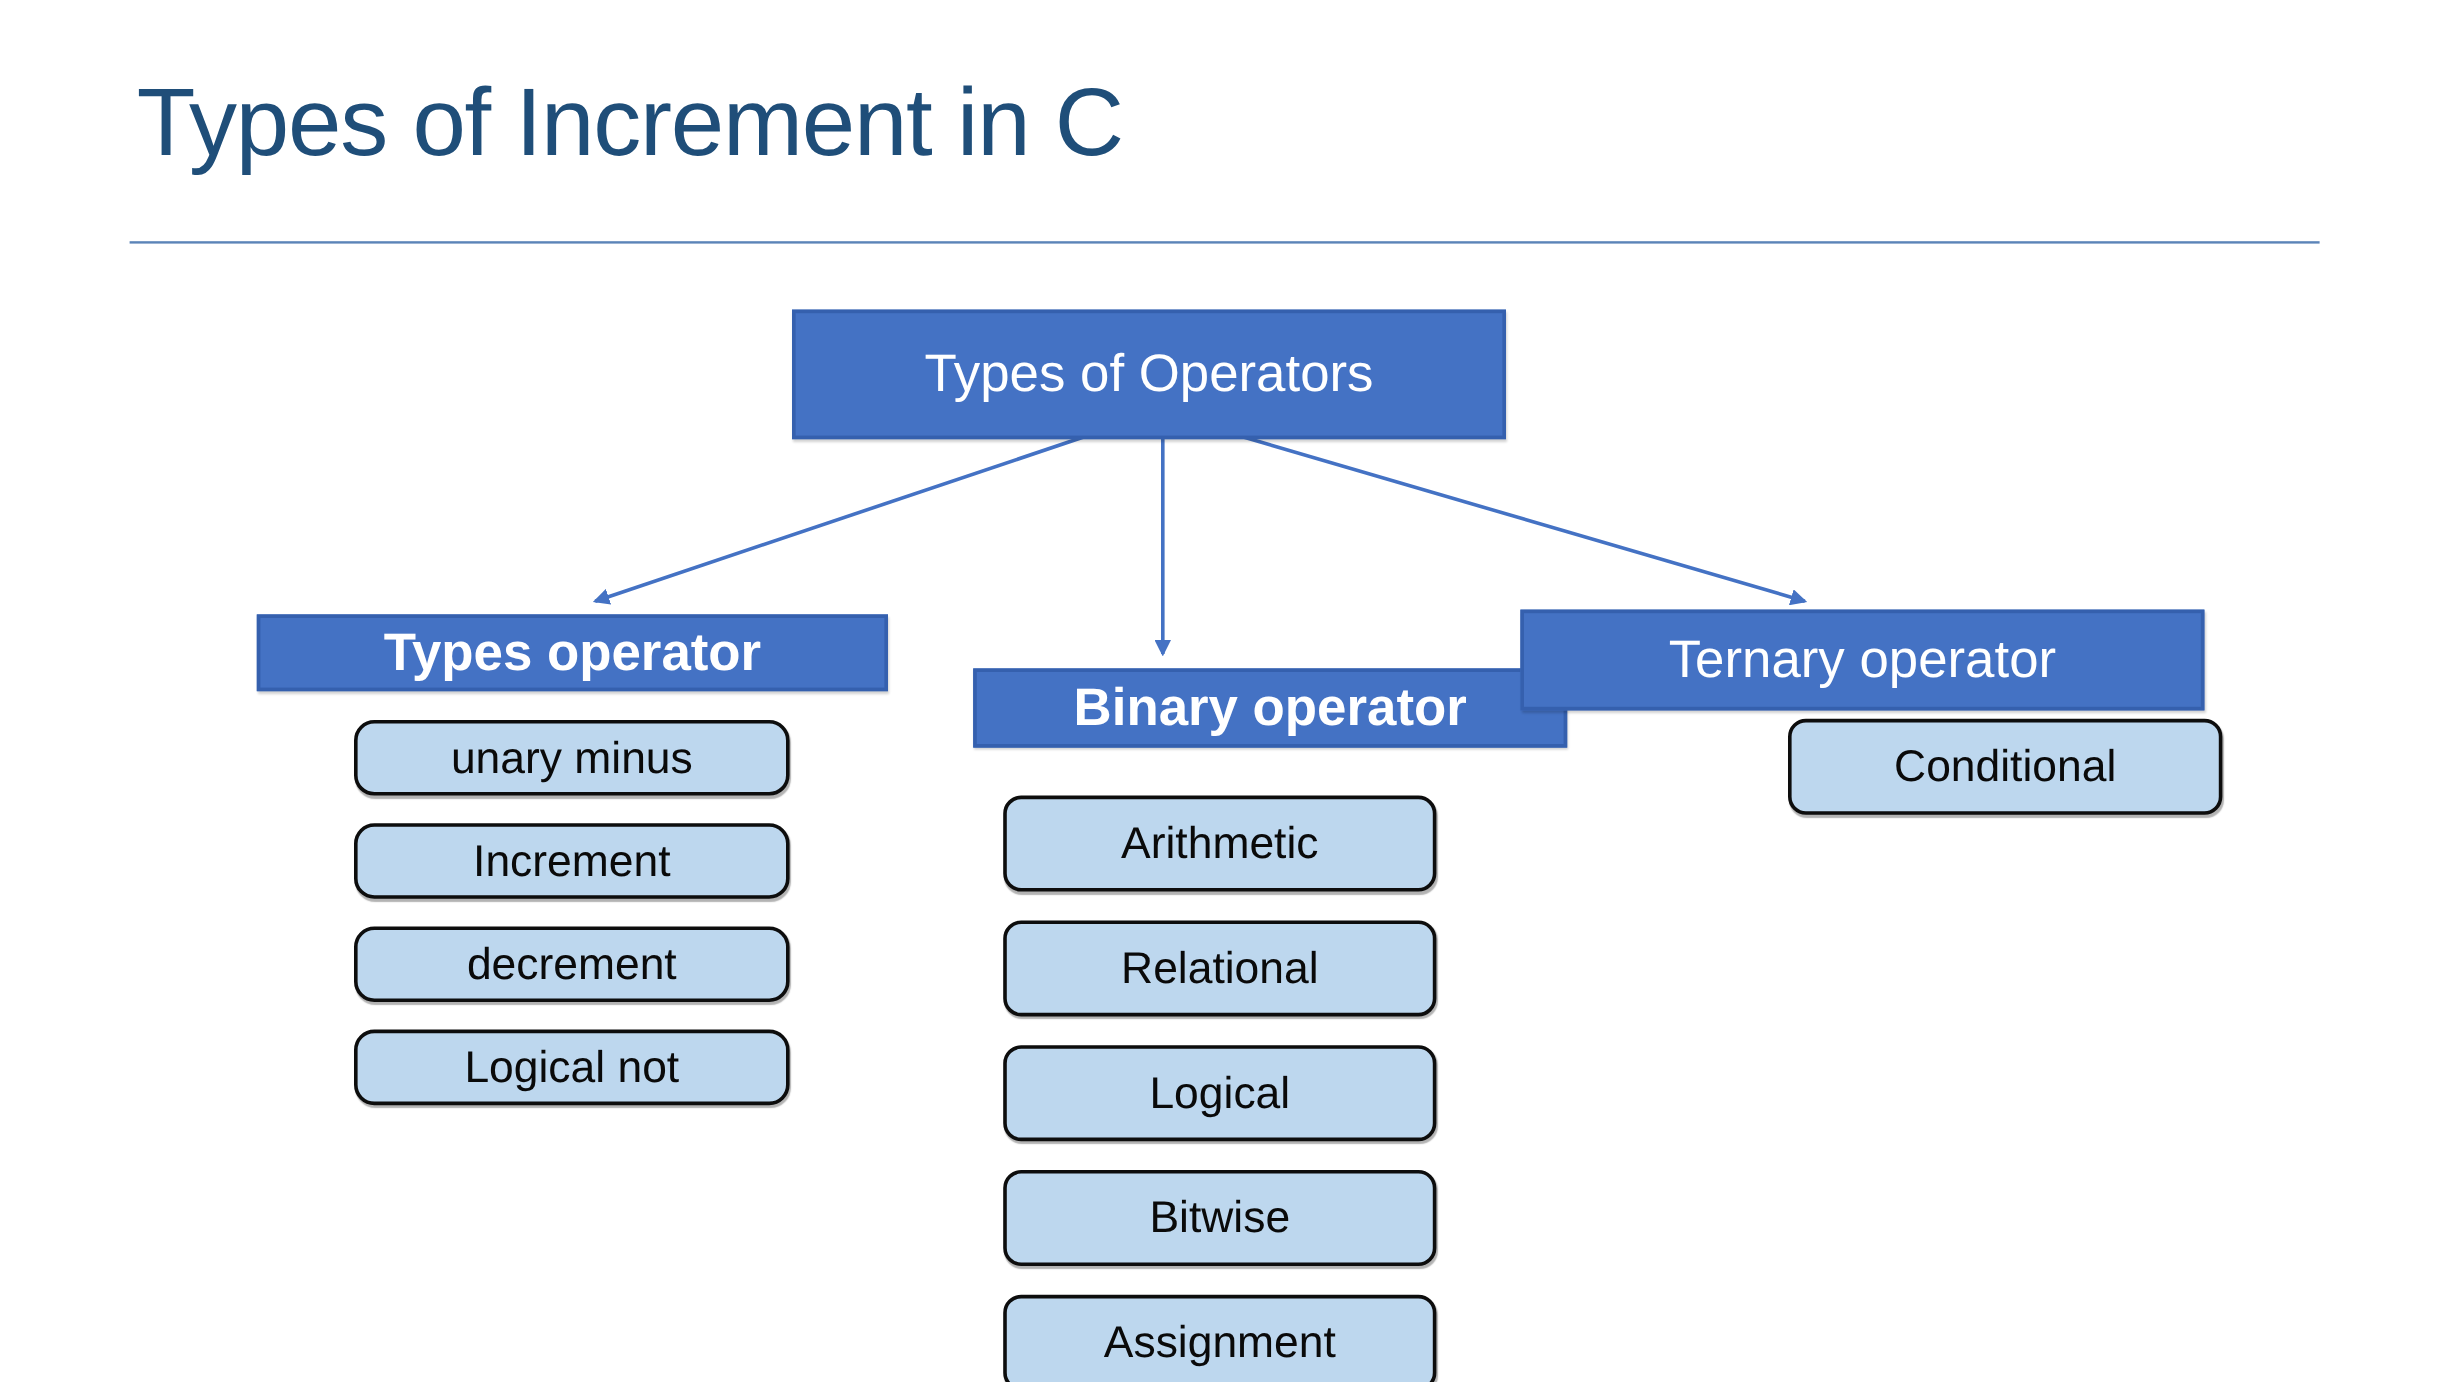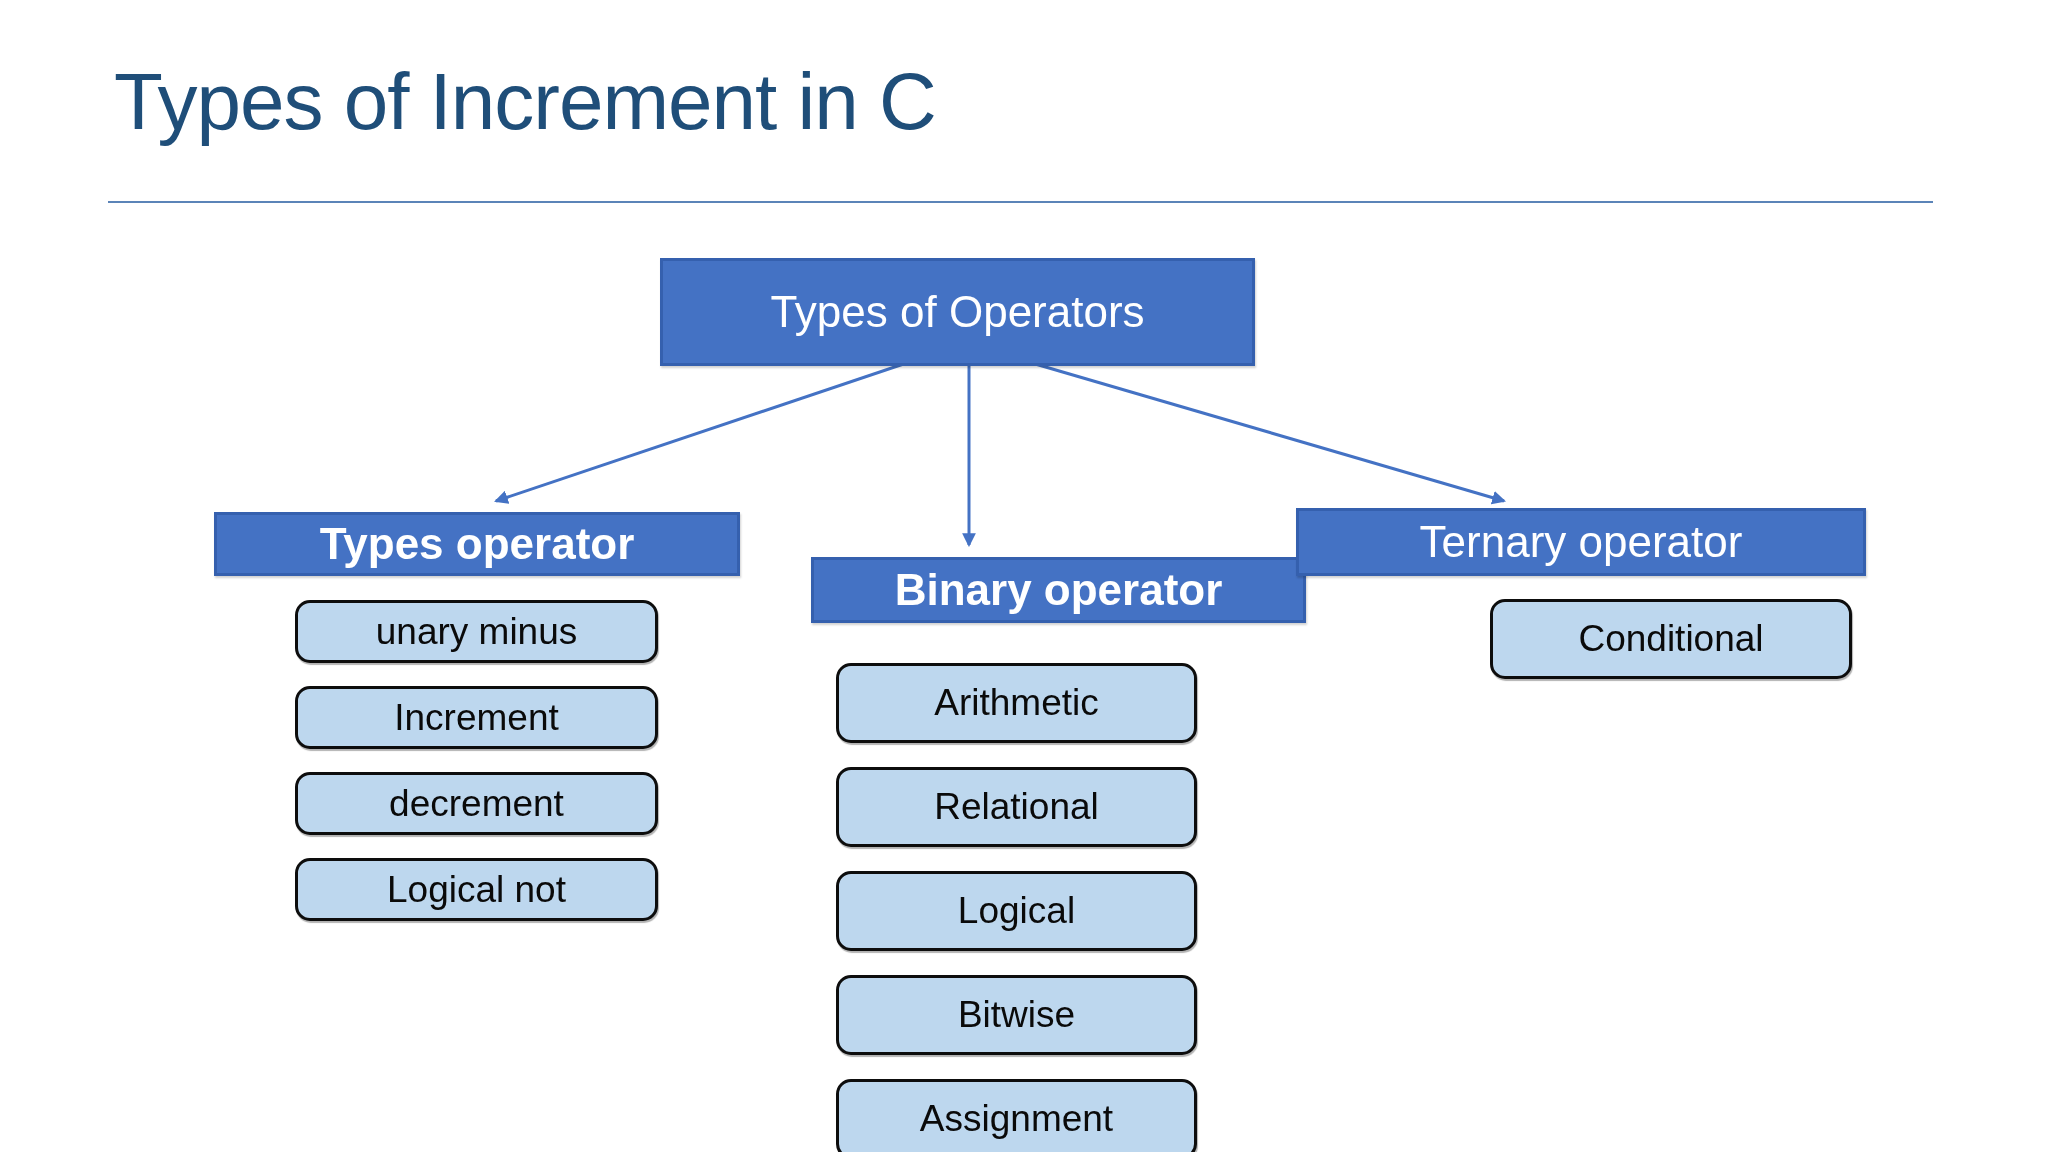--- a/index.html
+++ b/index.html
@@ -66,21 +66,21 @@
     font-size: 44px;
     font-weight: 400;
     margin-top: 24px;
   }
   .hdr {
     height: 64px;
     font-size: 44px;
   }
   .hdr-unary   { left: 214px;  top: 512px; width: 526px; }
   .hdr-binary  { left: 779px;  top: 557px; width: 495px; height: 66px; margin-left: 32px; }
-  .hdr-ternary { left: 1296px; top: 508px; width: 570px; height: 68px; }
+  .hdr-ternary { left: 1267px; top: 508px; width: 570px; height: 84px; }
 
   
   .stack {
     position: absolute;
     display: flex;
     flex-direction: column;
   }
   .stack-unary   { left: 295px;  top: 600px; width: 363px; gap: 23px; }
   .stack-binary  { left: 836px;  top: 663px; width: 361px; gap: 24px; }
   .stack-ternary { left: 1490px; top: 599px; width: 362px; gap: 24px; }
@@ -92,21 +92,21 @@
     border: 3px solid var(--leaf_border, #0d0d0d);
     border-radius: 15px;
     color: var(--leaf_text, #0a0a0a);
     font-size: 37px;
     display: flex;
     align-items: center;
     justify-content: center;
     white-space: nowrap;
     box-shadow: 1px 2px 1px rgba(0,0,0,0.30);
   }
-  .stack-unary .leaf { height: 63px; }
+  .stack-unary .leaf { height: 63px; border-radius: 17px; }
 </style>
 </head>
 <body style="--title_color: #1F4E79; --divider: #5B84B8; --node_fill: #4472C4; --node_border: #3560AE; --node_text: #FFFFFF; --leaf_fill: #BDD7EE; --leaf_border: #0D0D0D; --leaf_text: #0A0A0A; --connector: #4472C4;">
 
 <div class="page-title">Types of Increment in C</div>
 <div class="title-divider"></div>
 
 <svg class="connectors" viewBox="0 0 2048 1152" xmlns="http://www.w3.org/2000/svg">
   <defs>
     <marker id="arrow" viewBox="0 0 10 10" refX="8.5" refY="5" markerWidth="4.6" markerHeight="4.6" orient="auto-start-reverse">

